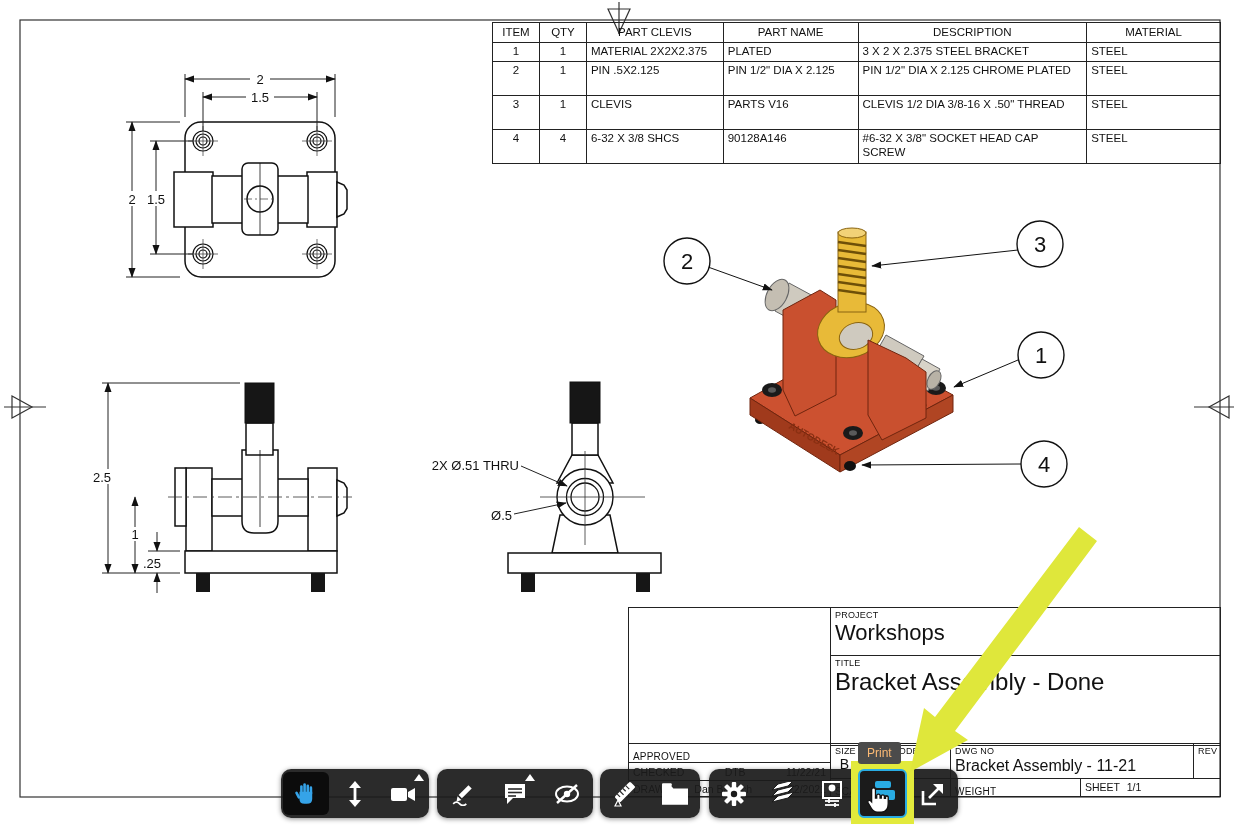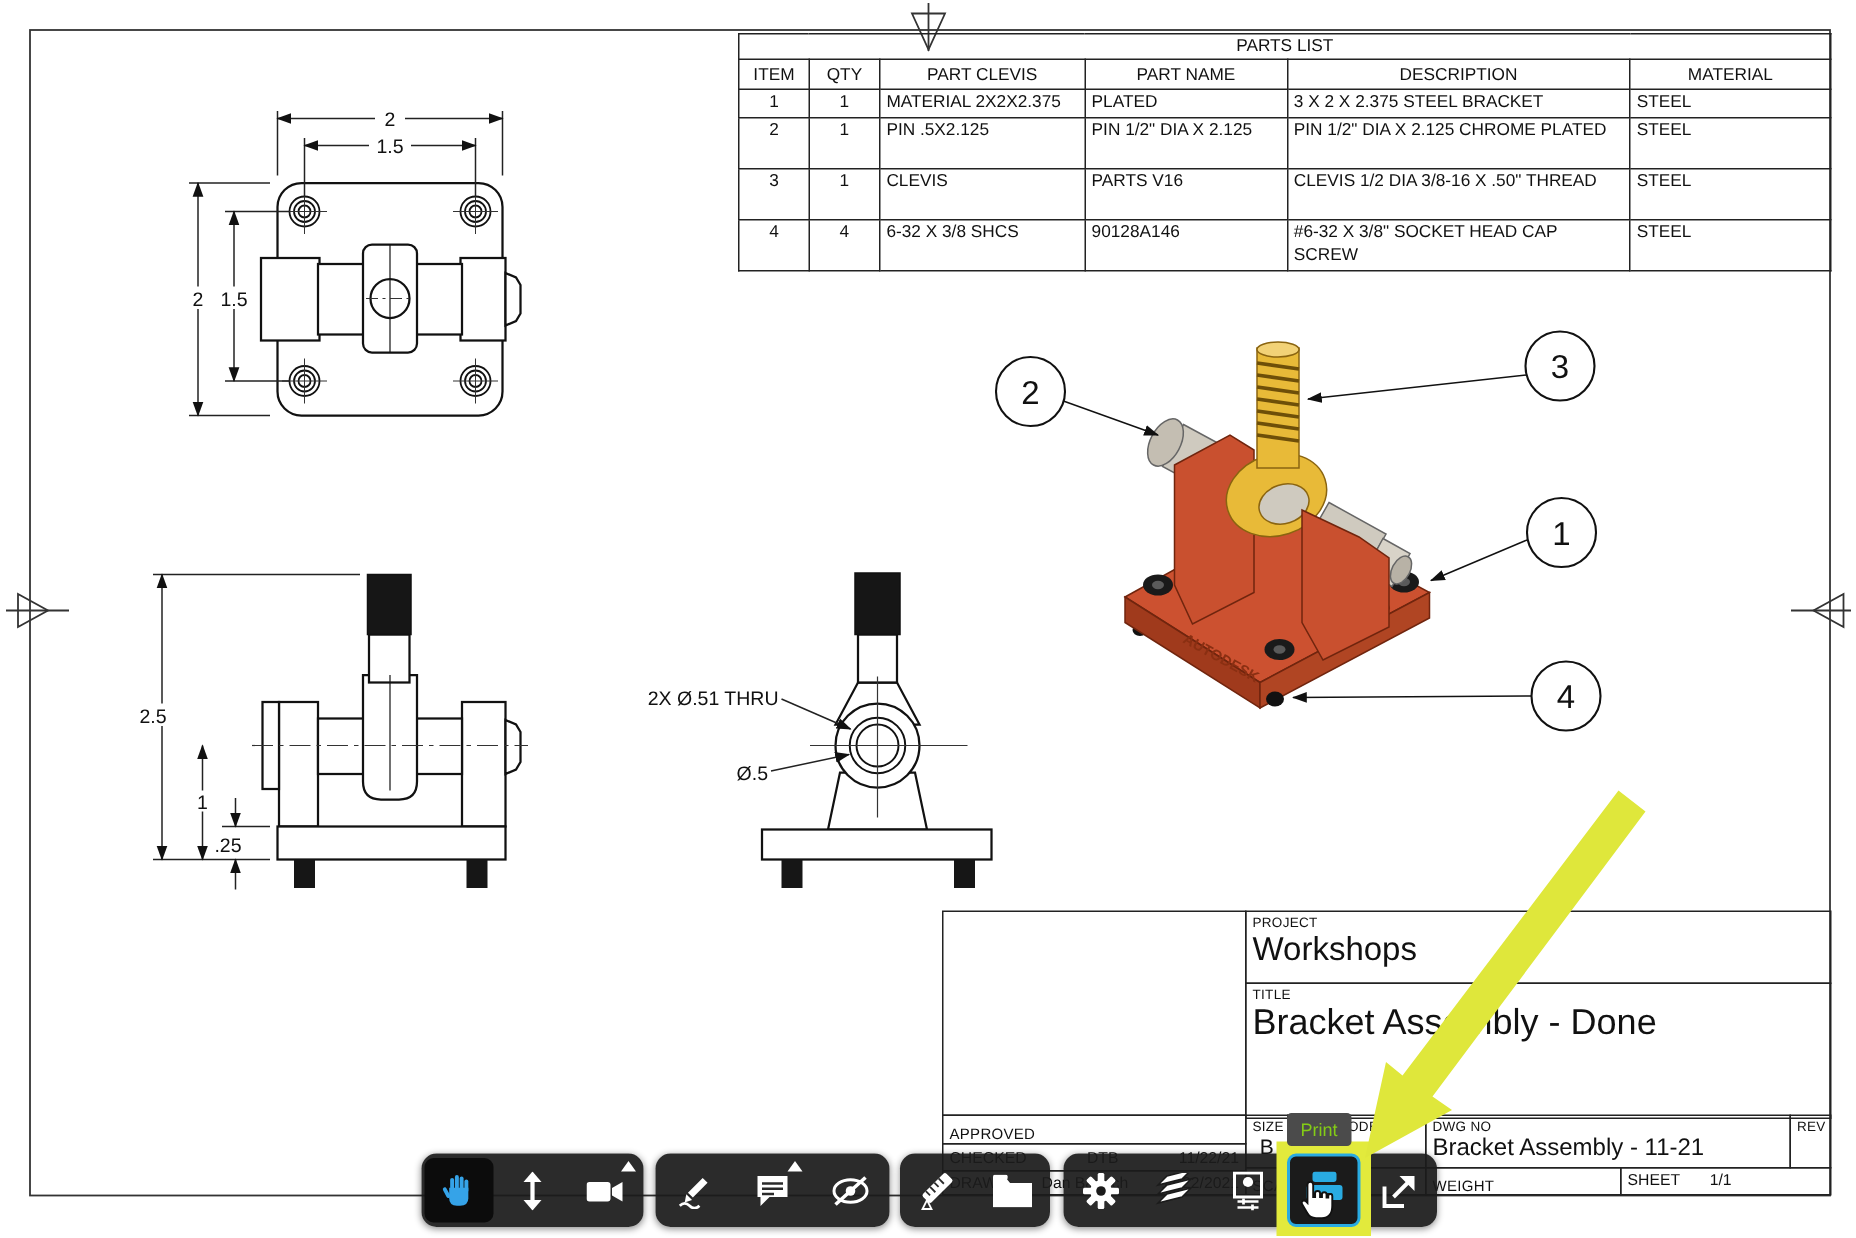--- a/index.html
+++ b/index.html
@@ -36,21 +36,21 @@
   .tool-btn.active { background:#0c0c0c; }
   .caret { position:absolute; right:3px; top:2px; width:0; height:0;
            border-left:5px solid transparent; border-right:5px solid transparent;
            border-bottom:7px solid #fff; }
   .print-wrap { position:relative; width:49px; height:49px; }
   .print-glow { position:absolute; left:-7px; top:-8px; width:63px; height:63px; background:#e2ea3c; }
   .print-btn  { position:absolute; left:0; top:0; width:49px; height:49px; background:#1b1b1b;
                 border:2px solid #29abe2; border-radius:6px;
                 display:flex; align-items:center; justify-content:center; }
   #print-tooltip { position:absolute; left:858px; top:742px; z-index:46;
-                   background:#4b4b4b; color:#84cc16; font-size:12px; padding:4px 9px; border-radius:3px; }
+                   background:#4b4b4b; color:#fdba74; font-size:12px; padding:4px 9px; border-radius:3px; }
 
   #annotation-svg { position:absolute; left:0; top:0; z-index:50; pointer-events:none; }
   #cursor-svg { position:absolute; left:866px; top:786px; z-index:51; pointer-events:none; }
 </style>
 </head>
 <body>
 
 <div id="stage">
 
 <svg id="draw-svg" width="1237" height="825" viewBox="0 0 1237 825">
@@ -282,23 +282,20 @@
 <table id="parts-table">
   <colgroup>
         <col style="width:47px">
         <col style="width:47px">
         <col style="width:137px">
         <col style="width:135px">
         <col style="width:229px">
         <col style="width:134px">
       </colgroup>
   <tbody>
-        <tr style="height:16px">
-          <td colspan="6" class="hdr">PARTS LIST</td>
-        </tr>
   <tr style="height:20px">
     <td class="hdr">ITEM</td>
     <td class="hdr">QTY</td>
     <td class="hdr">PART CLEVIS</td>
     <td class="hdr">PART NAME</td>
     <td class="hdr">DESCRIPTION</td>
     <td class="hdr">MATERIAL</td>
   </tr>
   <tr style="height:19px">
     <td class="tc">1</td>
@@ -373,21 +370,21 @@
     <div class="tb-label">REV</div>
   </div>
   <div class="tb-cell" style="left:202px;top:171px;width:121px;height:19px">
     <span class="tb-label" style="font-size:10px">SCALE</span>
   </div>
   <div class="tb-cell" style="left:322px;top:171px;width:131px;height:19px">
     <span class="tb-label" style="font-size:10px">WEIGHT</span>
   </div>
   <div class="tb-cell" style="left:452px;top:171px;width:141px;height:19px;font-size:10.5px">
     <span>SHEET</span>
-    <span style="margin-left:17px">1/1</span>
+    <span style="margin-left:4px">1/1</span>
   </div>
 </div>
 
 <div class="tb-group" style="left:281px;width:148px">
   <div class="tool-btn active">
     <svg width="24" height="24" viewBox="0 0 20 22">
       <g fill="#35a3e8">
         <rect x="4.6" y="3" width="2.4" height="9" rx="1.2"></rect>
         <rect x="7.5" y="1.2" width="2.4" height="10" rx="1.2"></rect>
         <rect x="10.4" y="2.2" width="2.4" height="9.5" rx="1.2"></rect>

